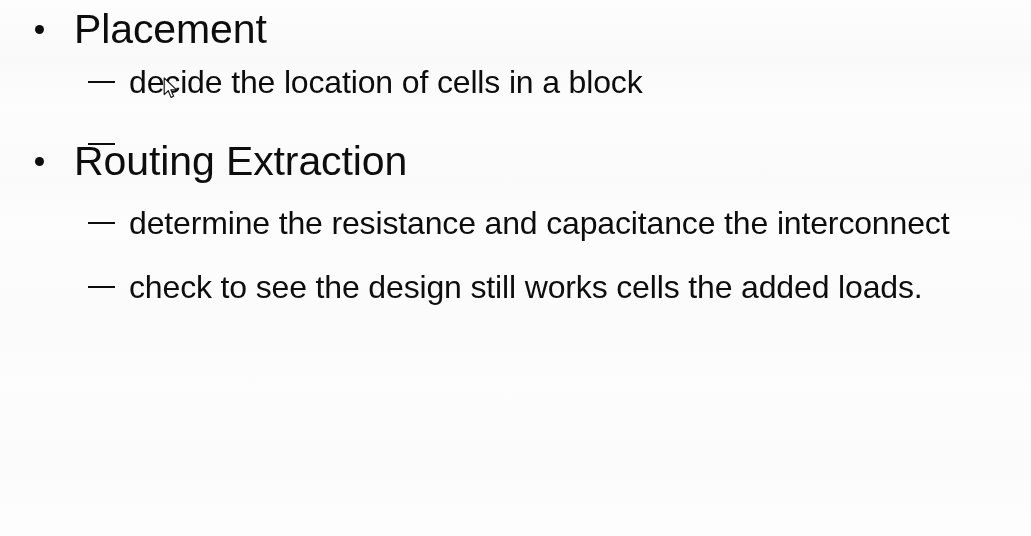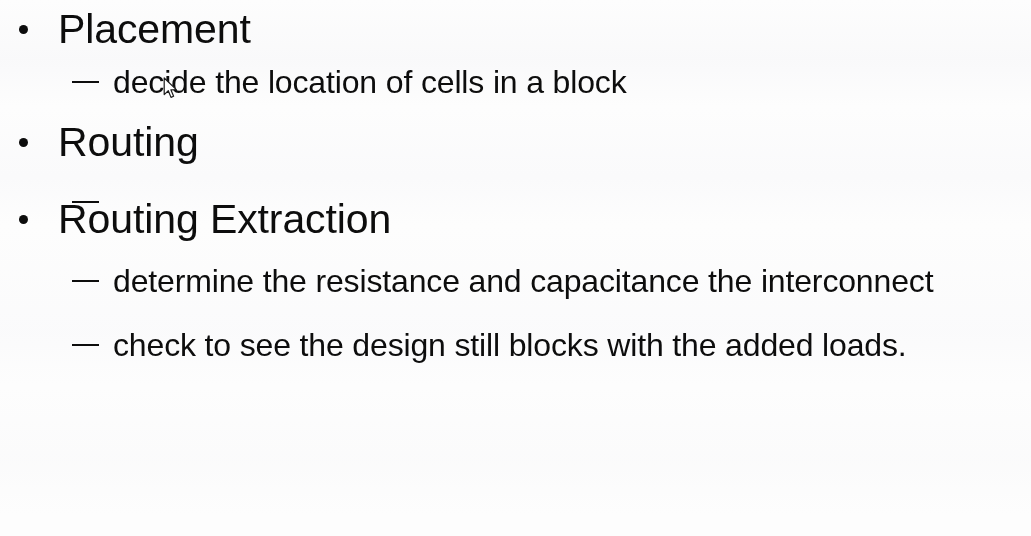--- a/index.html
+++ b/index.html
@@ -30,21 +30,21 @@
         rgba(255,255,255,0) 42%,
         rgba(248,248,250,0.5) 62%,
         rgba(255,255,255,0) 72%,
         rgba(248,248,249,0.45) 86%,
         rgba(255,255,255,0) 96%),
       #fdfdfd;
   }
 
   .bullet-list {
     position: absolute;
-    left: 0;
+    left: 16px;
     top: 0;
     width: 996px;
     list-style: none;
     margin: 0;
     padding: 0;
   }
 
   
   .l1 {
     position: relative;
@@ -122,24 +122,20 @@
   </li>
   <div class="gap-1"></div>
   <ul class="l2-list">
     <li class="l2">
       <span class="marker-dash"></span>
       <span class="l2-text">decide the location of cells in a block</span>
     </li>
   </ul>
   <div class="gap-2"></div>
 
-  <li class="l1">
-    <span class="marker-dot"></span>
-    <span class="l1-text">Routing</span>
-  </li>
   <div class="gap-3"></div>
   <ul class="l2-list">
     <li class="l2">
       <span class="marker-dash"></span>
     </li>
   </ul>
   <div class="gap-4"></div>
 
   <li class="l1">
     <span class="marker-dot"></span>
@@ -151,21 +147,21 @@
       <span class="marker-dash"></span>
       <span class="l2-text">determine the resistance and capacitance the interconnect</span>
     </li>
   </ul>
   <div class="gap-6"></div>
 
   <div class="gap-7"></div>
   <ul class="l2-list">
     <li class="l2">
       <span class="marker-dash"></span>
-      <span class="l2-text">check to see the design still blocks with the added loads.</span>
+      <span class="l2-text">check to see the design still works cells the added loads.</span>
     </li>
   </ul>
 
 </ul>
 
 <svg class="mouse-cursor" viewBox="0 0 16 24" xmlns="http://www.w3.org/2000/svg">
   <path d="M1.2 1 L1.2 17.6 L5.3 13.7 L8.0 20.4 L10.6 19.2 L7.9 12.8 L13.3 12.6 Z" fill="#ffffff" stroke="#1a1a1a" stroke-width="1.2" stroke-linejoin="round"></path>
 </svg>
 
 </body></html>

